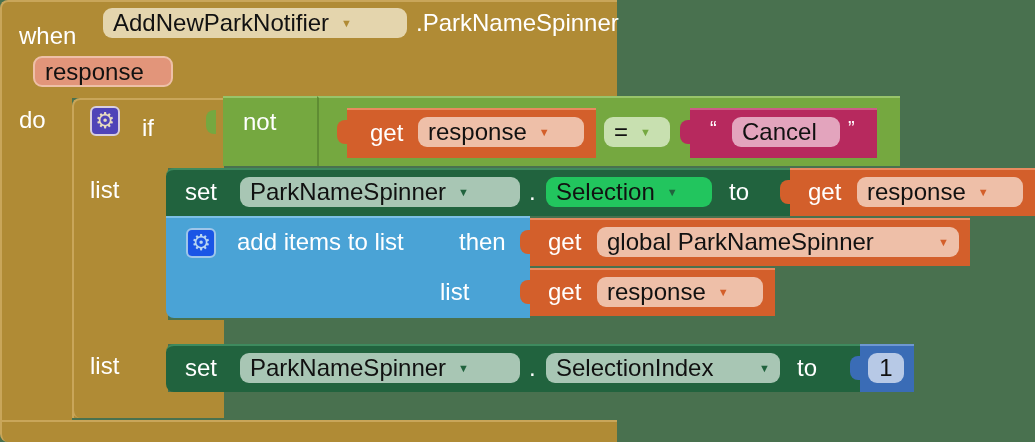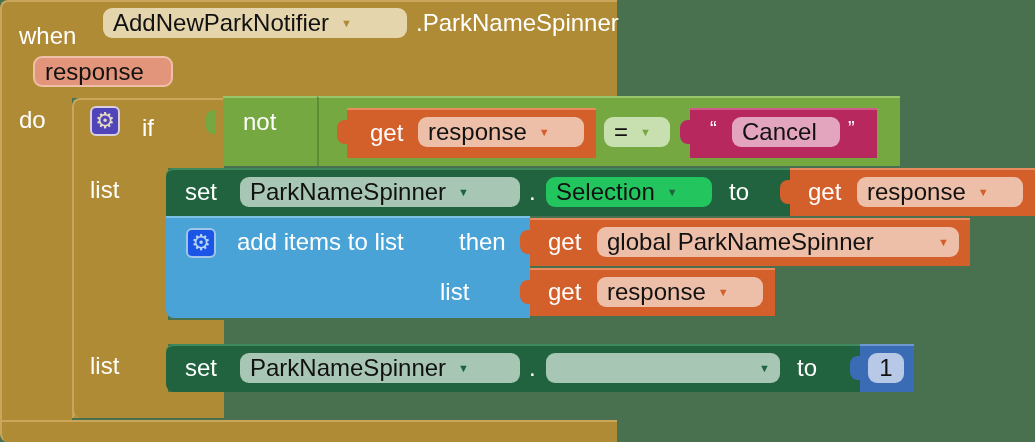--- a/index.html
+++ b/index.html
@@ -136,20 +136,21 @@
 </div>
 
 <div class="abs setb" style="left:166px;top:344px;width:694px;height:48px;border-radius:8px 0 0 8px;"></div>
 <span class="lbl" style="left:185px;top:356px;">set</span>
 <div class="field" style="left:240px;top:353px;width:280px;height:30px;background:#a8c6b4;">
   <span>ParkNameSpinner</span>
   <span class="arrow" style="color:#21633e;">▼</span>
 </div>
 <span class="lbl" style="left:529px;top:356px;">.</span>
 <div class="field" style="left:546px;top:353px;width:234px;height:30px;background:#a8c6b4;">
+  <span>SelectionIndex</span>
   <span class="arrow" style="color:#21633e;margin-left:auto;">▼</span>
 </div>
 <span class="lbl" style="left:797px;top:356px;">to</span>
 
 <div class="abs numb" style="left:860px;top:344px;width:54px;height:48px;"></div>
 <div class="socket" style="left:850px;top:356px;background:#3a6cb6;"></div>
 <div class="field" style="left:868px;top:353px;width:36px;height:30px;background:#b7c9e6;justify-content:center;padding:0;">
   <span>1</span>
 </div>
 

